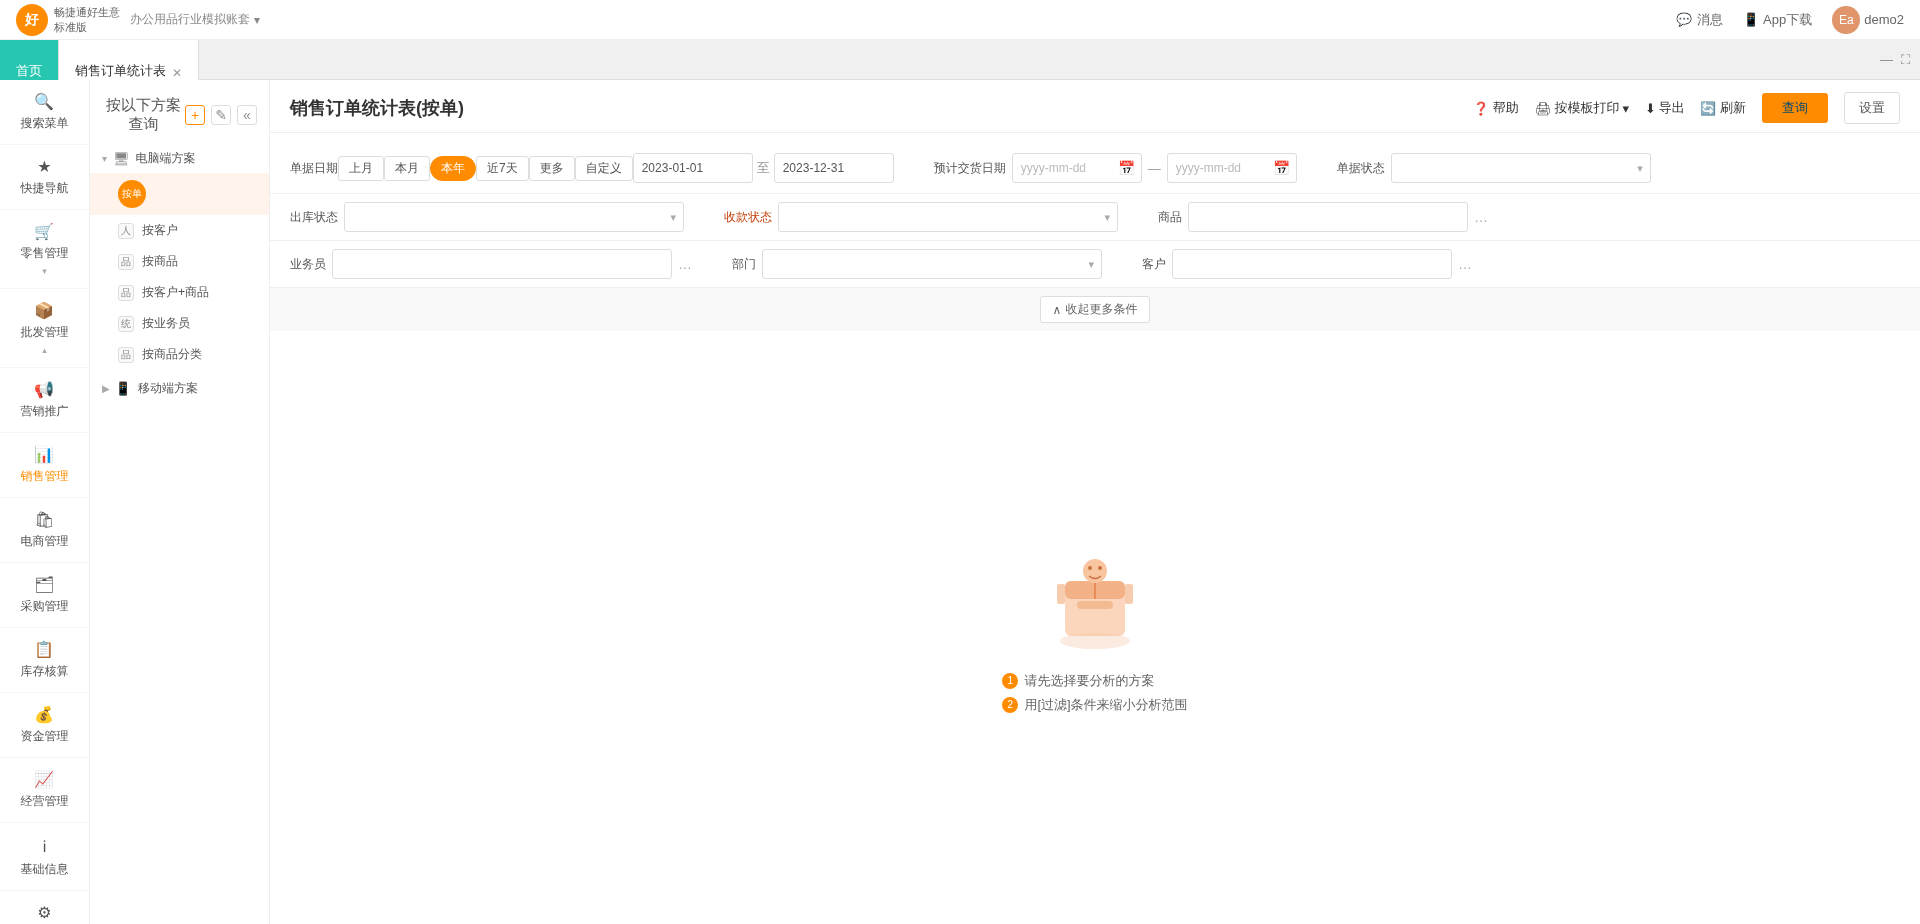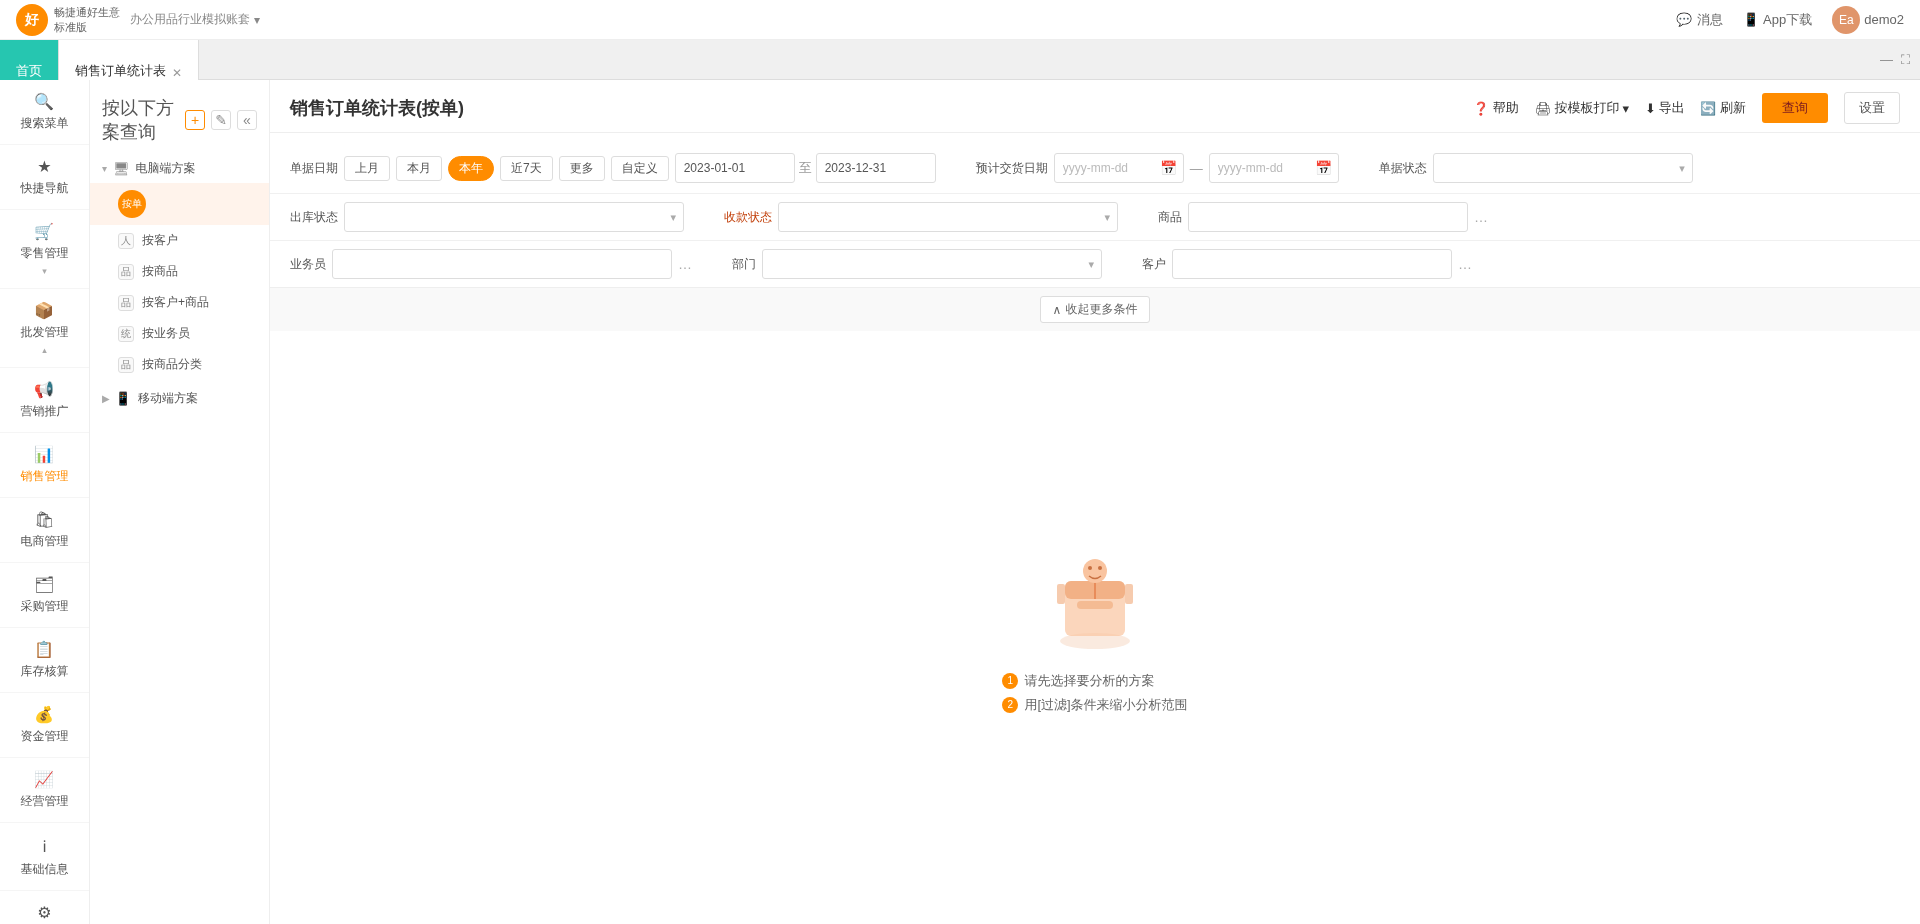--- a/index.html
+++ b/index.html
@@ -220,21 +220,21 @@
       right: 8px;
       color: #aaa;
       pointer-events: none;
       font-size: 11px;
     }
     .filter-dots { color: #aaa; cursor: pointer; font-size: 14px; }
 
     
     .btn-query {
       background: #ff8c00;
-      color: #7f1d1d;
+      color: #0c4a6e;
       border: none;
       border-radius: 3px;
       padding: 6px 20px;
       cursor: pointer;
       font-size: 13px;
     }
     .btn-setting {
       background: #fff;
       color: #555;
       border: 1px solid #ddd;
@@ -409,21 +409,21 @@
       <span class="icon">⚙</span>
 
     </div>
 
   </div>
 
   <div class="content-area">
 
     <div class="scheme-panel">
       <div class="scheme-header">
-        <span style="font-size:18px;color:#555;">按以下方案查询</span>
+        <span style="font-size:15px;color:#555;text-align:center;">按以下方案查询</span>
         <div class="scheme-header-icons">
           <div class="scheme-icon-btn" style="color:#ff8c00;border-color:#ff8c00;">+</div>
           <div class="scheme-icon-btn">✎</div>
           <div class="scheme-icon-btn">«</div>
         </div>
       </div>
       <div class="scheme-section">
         <div class="scheme-section-title">
           <span class="arrow">▾</span>
           <span class="pc-icon">🖥</span>
@@ -486,21 +486,21 @@
               <span>刷新</span>
             </div>
             <button class="btn-query">查询</button>
             <button class="btn-setting">设置</button>
           </div>
         </div>
 
         <div style="padding:10px 20px; background:#fff; border-bottom:1px solid #f0f0f0;">
           <div style="display:flex; align-items:center; gap:20px;">
 
-            <div style="display:flex; align-items:center; gap:6px;">
+            <div style="display:flex; align-items:center; ">
               <span style="font-size:12px;color:#555;white-space:nowrap;">单据日期</span>
               <button class="date-btn">上月</button>
               <button class="date-btn">本月</button>
               <button class="date-btn active">本年</button>
               <button class="date-btn">近7天</button>
               <button class="date-btn">更多</button>
               <button class="date-btn">自定义</button>
               <div style="display:flex;flex-direction:column;">
                 <div style="display:flex;align-items:center;gap:4px;">
                   <input class="filter-input" type="text" value="2023-01-01" style="width: 120px;">

